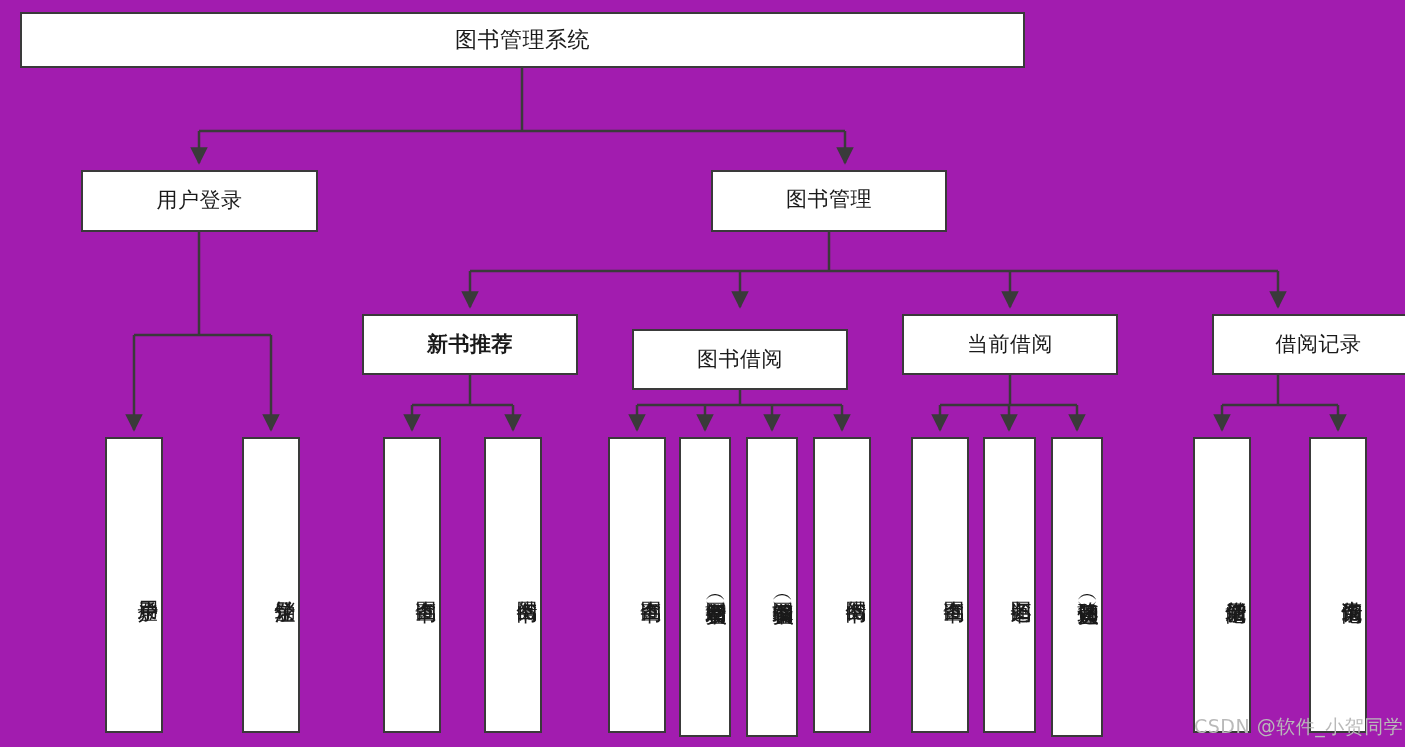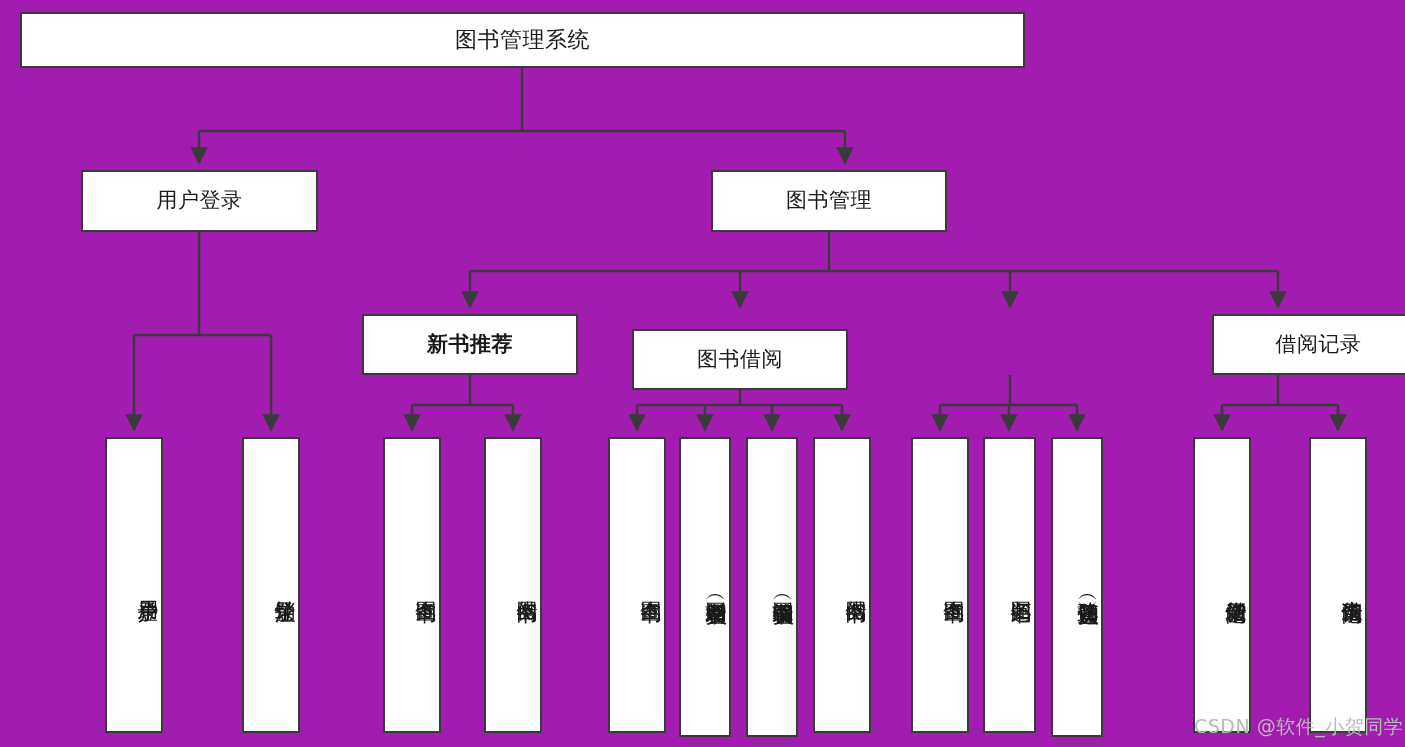--- a/index.html
+++ b/index.html
@@ -120,29 +120,32 @@
     </g>
   </svg>
 
   <div class="node horiz root" style="left:20px; top:12px; width:1005px; height:56px;">
     <span>图书管理系统</span>
   </div>
 
   <div class="node horiz" style="left:81px; top:170px; width:237px; height:62px;">
     <span>用户登录</span>
   </div>
-  <div class="node horiz" style="left:711px; top:170px; width:236px; height:62px;">
+  <div class="node horiz" style="left:711px; top:170px; width:236px; height:62px;font-family:Liberation Mono, monospace;">
     <span>图书管理</span>
   </div>
 
   <div class="node horiz" style="left:362px; top:314px; width:216px; height:61px;font-weight:bold;">
     <span>新书推荐</span>
   </div>
   <div class="node horiz" style="left:632px; top:314px; width:216px; height:61px;margin-top:15px;">
     <span>图书借阅</span>
+  </div>
+  <div class="node horiz" style="left:902px; top:314px; width:216px; height:61px;">
+    <span>当前借阅</span>
   </div>
   <div class="node horiz" style="left:1172px; top:314px; width:213px; height:61px;margin-left:40px;">
     <span>借阅记录</span>
   </div>
 
   <div class="node vert" style="left:105px; top:437px; width:58px; height:296px;">
     <span class="vlabel">用户登录</span>
   </div>
   <div class="node vert" style="left:242px; top:437px; width:58px; height:296px;">
     <span class="vlabel">注销登录</span>

